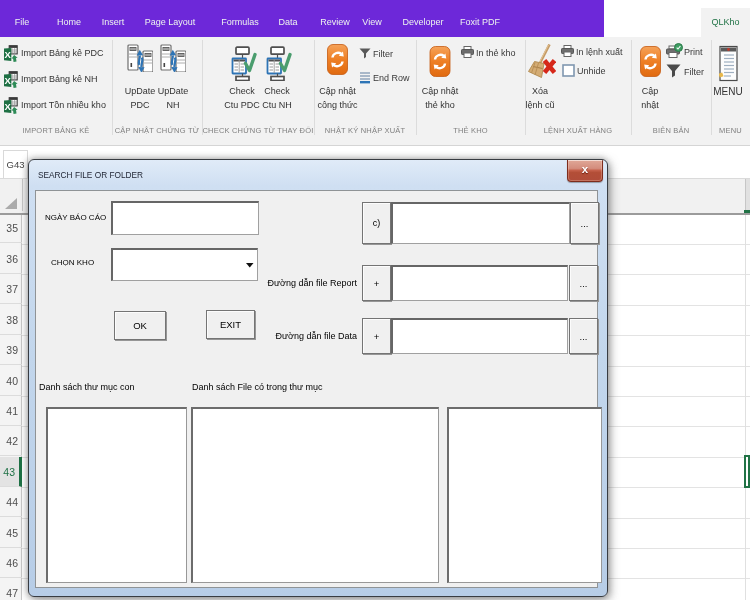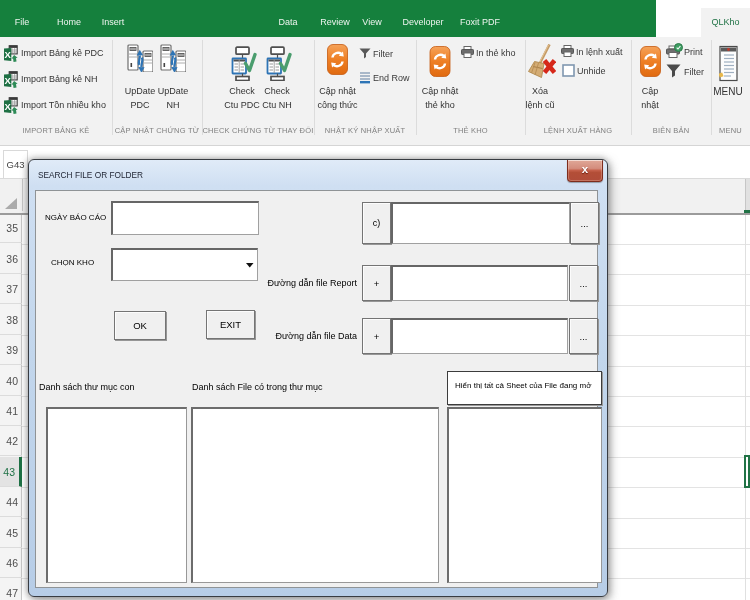--- a/index.html
+++ b/index.html
@@ -1,19 +1,19 @@
 <!DOCTYPE html>
 <html><head><meta charset="utf-8"><style>
 html,body{margin:0;padding:0}
 #app{position:relative;width:750px;height:600px;overflow:hidden;background:#fff;
   font-family:"Liberation Sans",sans-serif;-webkit-font-smoothing:antialiased}
 .a{position:absolute}
 .ct{display:flex;align-items:center;justify-content:center;text-align:center}
 
-#tabs{left:0;top:0;width:656px;height:37px;background:#15803d}
+#tabs{left:0;top:0;width:604px;height:37px;background:#6d28d9}
 .tab{top:8px;height:29px;color:#eef4ef;font-size:9px;line-height:29px;text-align:center}
 #qtab{left:701px;top:8px;width:49px;height:29px;background:#f2f2f2;color:#217346;font-size:9px;line-height:29px;text-align:center}
 
 #ribbon{left:0;top:37px;width:750px;height:108px;background:#f2f2f2;border-bottom:1px solid #d5d5d5}
 .sep{top:3px;width:1px;height:95px;background:#dcdcdc}
 .glabel{top:88px;height:11px;font-size:7.5px;color:#7f7f7f;text-align:center;line-height:11px;letter-spacing:.2px;white-space:nowrap}
 .r1txt{font-size:9px;color:#333;white-space:nowrap}
 .bl{font-size:9px;color:#333;text-align:center;white-space:nowrap}
 .sm{font-size:9px;color:#3a3a3a;white-space:nowrap}
 
@@ -87,20 +87,22 @@
     <div class="a gl" style="top:333px"></div>
     <div class="a gl" style="top:363px"></div>
     <div class="a" style="left:745px;top:0;width:1px;height:385px;background:#e0e0e0"></div>
     <div class="a" style="left:744px;top:240px;width:6px;height:33px;border:2px solid #217346;box-sizing:border-box;background:#fff"></div>
   </div>
 
   <div class="a" id="tabs">
     <div class="a tab" style="left:8px;width:28px">File</div>
     <div class="a tab" style="left:48px;width:42px">Home</div>
     <div class="a tab" style="left:92px;width:42px">Insert</div>
+    <div class="a tab" style="left:138px;width:64px">Page Layout</div>
+    <div class="a tab" style="left:208px;width:64px">Formulas</div>
     <div class="a tab" style="left:270px;width:36px">Data</div>
     <div class="a tab" style="left:312px;width:46px">Review</div>
     <div class="a tab" style="left:358px;width:28px">View</div>
     <div class="a tab" style="left:396px;width:54px">Developer</div>
     <div class="a tab" style="left:456px;width:48px">Foxit PDF</div>
     <div class="a" id="qtab">QLKho</div>
   </div>
 
   <div class="a" id="ribbon">
     <div class="a sep" style="left:112px"></div>
@@ -369,22 +371,19 @@
       <div class="a tbx" style="left:355px;top:74px;width:177px;height:36px"></div>
       <div class="a btn ct" style="left:533px;top:74px;width:29px;height:36px">...</div>
 
       <div class="a dlbl2" style="right:240px;top:140px;text-align:right">Đường dẫn file Data</div>
       <div class="a btn ct" style="left:326px;top:127px;width:29px;height:36px">+</div>
       <div class="a tbx" style="left:355px;top:127px;width:177px;height:36px"></div>
       <div class="a btn ct" style="left:533px;top:127px;width:29px;height:36px">...</div>
 
       <div class="a dlbl2" style="left:3px;top:191px">Danh sách thư mục con</div>
       <div class="a dlbl2" style="left:156px;top:191px">Danh sách File có trong thư mục</div>
-      <div class="a" style="left:411px;top:180px;width:155px;height:34px;background:#fff;border:1px solid #3c3c3c;box-shadow:1px 1px 0 #9a9a9a;box-sizing:border-box">
-        <div class="dlbl" style="margin:9px 0 0 7px;font-size:8px">Hiển thị tất cả Sheet của File đang mở</div>
-      </div>
       <div class="a lbx" style="left:10px;top:216px;width:141px;height:176px"></div>
       <div class="a lbx" style="left:155px;top:216px;width:248px;height:176px"></div>
       <div class="a lbx" style="left:411px;top:216px;width:155px;height:176px"></div>
     </div>
   </div>
 
 </div>
 
 </body></html>

